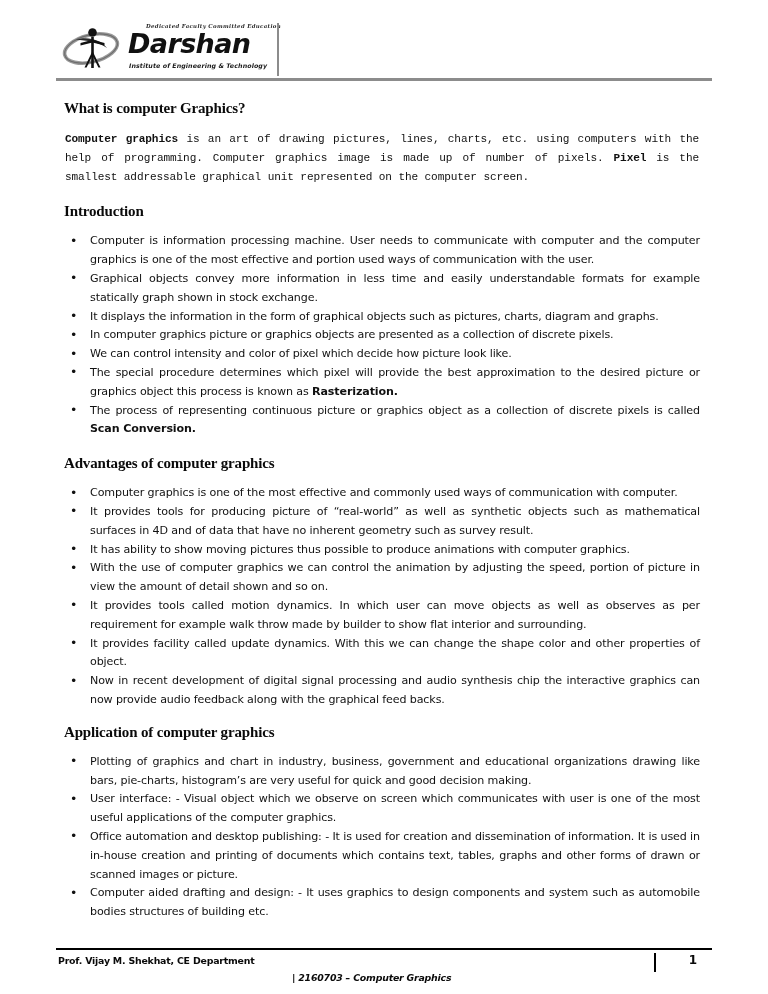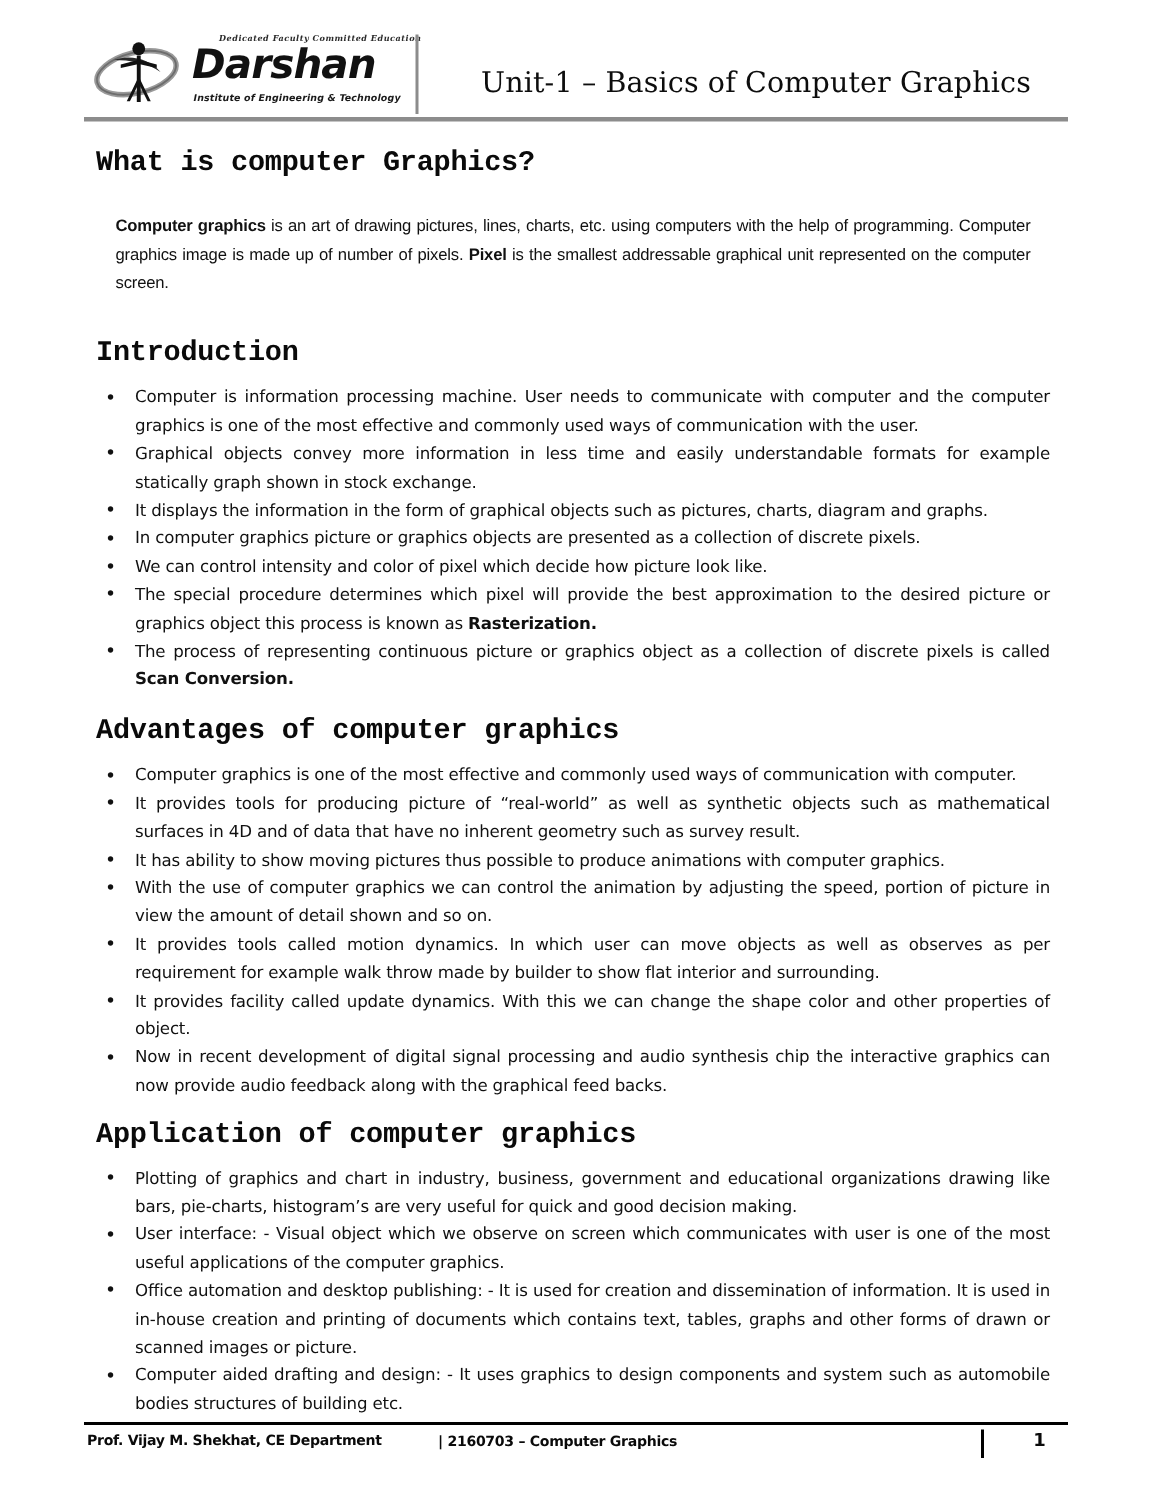--- a/index.html
+++ b/index.html
@@ -121,31 +121,31 @@
   
   .content {
     position: absolute;
     left: 64px;
     top: 98px;
     width: 636px;
   }
 
   h2.sec-title {
     margin: 0;
-    font-family: Liberation Mono, monospace;
-    font-weight: bold;
-    font-size: 19px;
+    font-family: Liberation Serif, serif;
+    font-weight: bold;
+    font-size: 15px;
     line-height: 20px;
     color: #0a0a0a;
     letter-spacing: -0.15px;
   }
 
   p.para {
-    margin: 13px;
-    font-family: Liberation Sans, sans-serif;
+    margin: 1px;
+    font-family: Liberation Mono, monospace;
     font-size: 11.1px;
     line-height: 18.8px;
     text-align: justify;
     color: #111111;
     letter-spacing: -0.12px;
   }
   p.para b { font-weight: bold; }
 
   ul.blist {
     margin: 0;
@@ -202,27 +202,28 @@
     font-weight: bold;
     font-size: 9.4px;
     letter-spacing: -0.2px;
     color: #0a0a0a;
     white-space: nowrap;
     text-align: right;
   }
   .footer-mid {
     position: absolute;
     left: 236px;
-    top: 4px;
+    top: 20px;
     font-family: "DejaVu Sans", sans-serif;
     font-weight: bold;
     font-size: 9.4px;
     letter-spacing: -0.2px;
     color: #0a0a0a;
     white-space: nowrap;
+    font-style: italic;
   }
   .footer-vrule {
     position: absolute;
     left: 598px;
     top: 1px;
     width: 2px;
     height: 19px;
     background: #000000;
   }
   .footer-page {
@@ -260,36 +261,35 @@
 
       <div class="logo-text-wrap">
         <div class="logo-tagline">Dedicated Faculty Committed Education</div>
         <div class="logo-name">Darshan</div>
         <div class="logo-sub">Institute of Engineering &amp; Technology</div>
       </div>
     </div>
 
     <div class="header-vrule"></div>
 
-    <div class="header-title">Unit-1 – Basics of Computer Graphics</div>
   </div>
 
   <div class="header-hrule"></div>
 
   <div class="content">
 
     <h2 class="sec-title">What is computer Graphics?</h2>
     <div class="gap-a"></div>
     <p class="para"><b>Computer graphics</b><span> is an art of drawing pictures, lines, charts, etc. using computers with the help of programming. Computer graphics image is made up of number of pixels. </span><b>Pixel</b><span> is the smallest addressable graphical unit represented on the computer screen.</span></p>
     <div class="gap-b"></div>
 
     <h2 class="sec-title">Introduction</h2>
     <div class="gap-a"></div>
     <ul class="blist">
-        <li><span>Computer is information processing machine. User needs to communicate with computer and the computer graphics is one of the most effective and commonly used ways of communication with the user.</span></li>
+        <li><span>Computer is information processing machine. User needs to communicate with computer and the computer graphics is one of the most effective and portion used ways of communication with the user.</span></li>
         <li class="nojust"><span>Graphical objects convey more information in less time and easily understandable formats for example statically graph shown in stock exchange.</span></li>
         <li class="nojust"><span>It displays the information in the form of graphical objects such as pictures, charts, diagram and graphs.</span></li>
         <li class="nojust"><span>In computer graphics picture or graphics objects are presented as a collection of discrete pixels.</span></li>
         <li class="nojust"><span>We can control intensity and color of pixel which decide how picture look like.</span></li>
         <li class="nojust"><span>The special procedure determines which pixel will provide the best approximation to the desired picture or graphics object this process is known as </span><b>Rasterization.</b></li>
         <li><span>The process of representing continuous picture or graphics object as a collection of discrete pixels is called </span><b>Scan Conversion.</b></li>
       </ul>
     <div class="gap-b"></div>
 
     <h2 class="sec-title">Advantages of computer graphics</h2>

